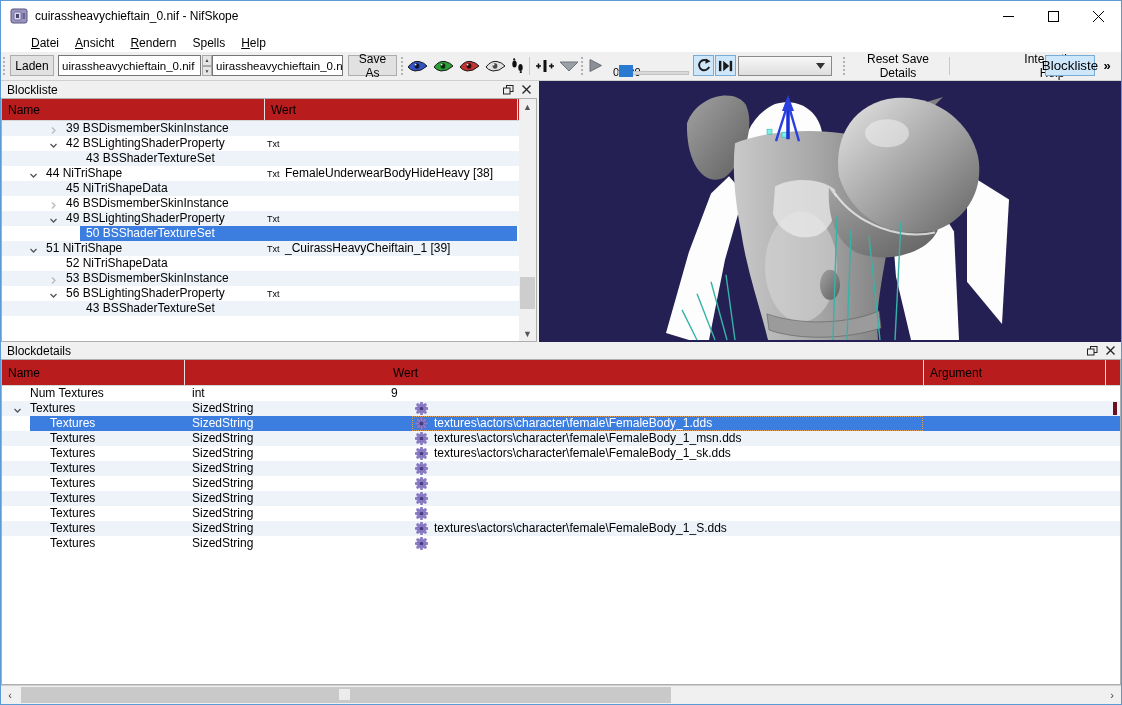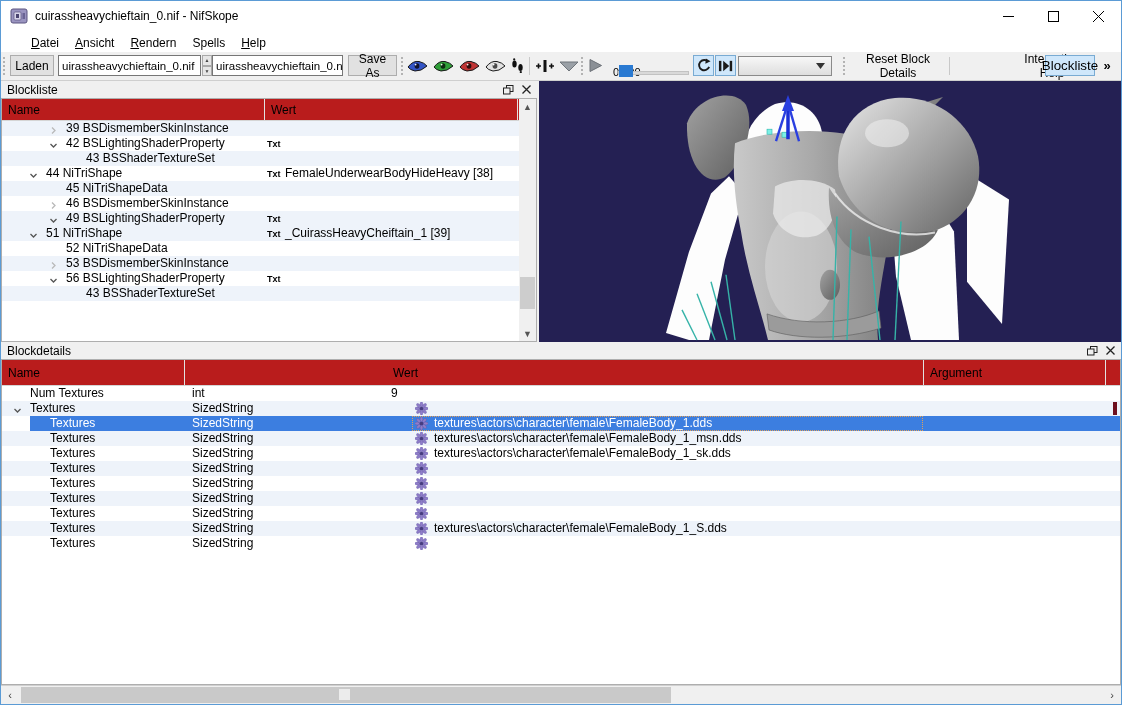--- a/index.html
+++ b/index.html
@@ -39,21 +39,21 @@
   .bl-panel{width:536px;display:flex;flex-direction:column;background:#f0f0f0;}
   .dock-title{height:17px;display:flex;align-items:center;padding:0 6px;background:#f0f0f0;flex:0 0 auto;}
   .dock-icons{margin-left:auto;display:flex;gap:8px;align-items:center;}
   .list{flex:1;background:#fff;border:1px solid #aeaeae;position:relative;overflow:hidden;}
   .lheader{position:relative;height:21px;border-bottom:1px solid #d5d5d5;background:#b91c1c;}
   .hcell{position:absolute;top:0;bottom:0;display:flex;align-items:center;padding-left:6px;border-right:1px solid #e2e2e2;box-sizing:border-box;}
   .rows{position:relative;}
   .trow{position:relative;height:15px;line-height:15px;white-space:nowrap;}
   .trow.alt{background:#eef3fa;}
   .cell{position:absolute;top:0;}
-  .txtbadge{position:absolute;top:1px;left:265px;font-weight:bold;font-size:9px;}
+  .txtbadge{position:absolute;top:1px;left:265px;font-weight:normal;font-size:9px;}
   .chevwrap{position:absolute;top:3px;width:10px;height:10px;}
   .bl-selbar{position:absolute;left:78px;width:437px;top:0;bottom:0;background:var(--selection);}
   .bd-selbar{position:absolute;left:28px;right:0;top:0;bottom:0;background:var(--selection);}
   .sel .cell,.sel .txtbadge{color:#fff;}
   .focusrect{position:absolute;left:410px;width:511px;top:0;bottom:0;border:1px dotted #e0a05a;box-sizing:border-box;}
   .maroon-marker{position:absolute;right:3px;top:1px;width:4px;height:13px;background:#6d0f1e;}
   .flowerwrap{position:absolute;top:1px;left:413px;width:13px;height:13px;}
   
   .vscroll{position:absolute;top:0;right:0;width:17px;bottom:0;background:#f0f0f0;}
   .vscroll .arr{position:absolute;left:0;right:0;height:15px;display:flex;align-items:center;justify-content:center;color:#555;font-size:9px;}
@@ -195,21 +195,21 @@
         <rect x="12.5" y="1.5" width="2.6" height="11" fill="#1a1a1a"></rect>
       </svg>
     </div>
     <div class="combo">
       <span style="padding-left:4px"></span>
       <svg class="caret" width="9" height="6" viewBox="0 0 9 6">
           <polygon points="0,0 9,0 4.5,6" fill="#333"></polygon>
         </svg>
     </div>
     <div class="grip" style="left:842px"></div>
-    <button class="tb flat" style="left:849px;width:96px">Reset Block Details</button>
+    <button class="tb flat" style="left:849px;width:96px">Reset Save Details</button>
     <div class="tsep" style="left:948px"></div>
     <button class="tb flat" style="left:1008px;width:86px">Interactive Help</button>
     <button class="tb checked" style="left:1044px;width:50px">Blockliste</button>
     <div class="tb ovf" style="left:1098px;width:16px">»</div>
   </div>
 
   <div class="main">
     <div class="bl-panel">
       <div class="dock-title">
         <span>Blockliste</span>
@@ -261,20 +261,24 @@
                   <polyline points="3,1.5 6,4.5 3,7.5" fill="none" stroke="#b9b9b9" stroke-width="1.3"></polyline>
                 </svg></span>
               <span class="cell" style="left:64px">46 BSDismemberSkinInstance</span>
             </div>
             <div class="trow alt">
               <span class="chevwrap" style="left:47px"><svg width="9" height="9" viewBox="0 0 9 9">
                   <polyline points="1.5,3 4.5,6 7.5,3" fill="none" stroke="#555" stroke-width="1.3"></polyline>
                 </svg></span>
               <span class="cell" style="left:64px">49 BSLightingShaderProperty</span>
               <span class="txtbadge">Txt</span>
+            </div>
+            <div class="trow sel">
+              <div class="bl-selbar"></div>
+              <span class="cell" style="left:84px">50 BSShaderTextureSet</span>
             </div>
             <div class="trow alt">
               <span class="chevwrap" style="left:27px"><svg width="9" height="9" viewBox="0 0 9 9">
                   <polyline points="1.5,3 4.5,6 7.5,3" fill="none" stroke="#555" stroke-width="1.3"></polyline>
                 </svg></span>
               <span class="cell" style="left:44px">51 NiTriShape</span>
               <span class="txtbadge">Txt</span>
               <span class="cell" style="left:283px">_CuirassHeavyCheiftain_1 [39]</span>
             </div>
             <div class="trow">

